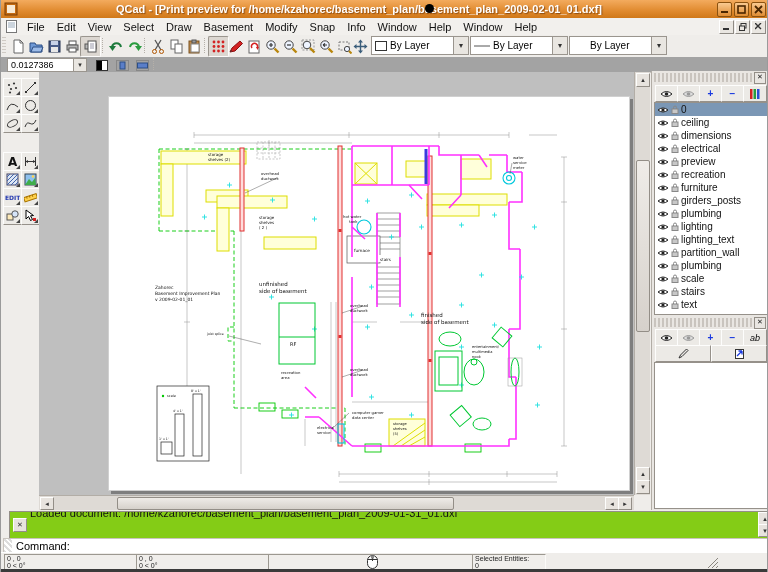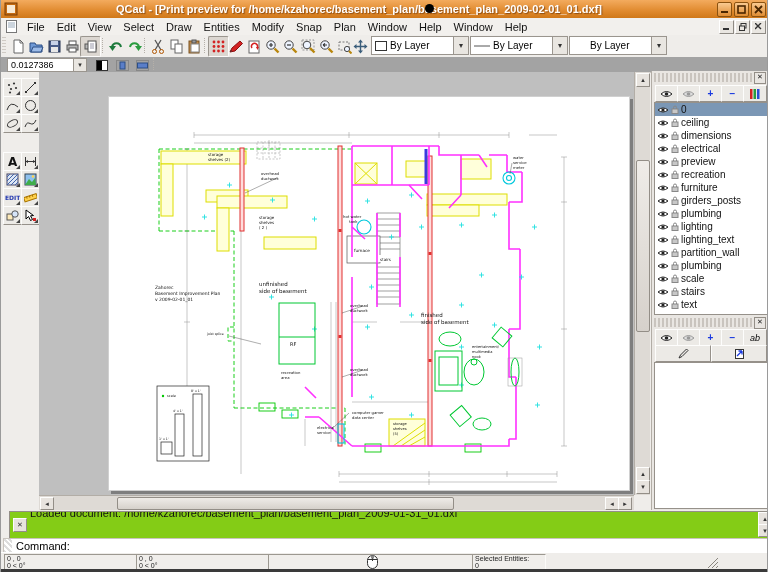--- a/index.html
+++ b/index.html
@@ -86,24 +86,24 @@
   <div id="menubar" class="abs">
     <svg style="margin:0 4px 0 5px" width="11" height="13">
         <rect x="0.5" y="0.5" width="10" height="12" fill="#fff" stroke="#777"></rect>
         <path d="M2,3 h7 M2,5 h7 M2,7 h7" stroke="#9ab"></path>
       </svg>
     <span class="menu-item">File</span>
     <span class="menu-item">Edit</span>
     <span class="menu-item">View</span>
     <span class="menu-item">Select</span>
     <span class="menu-item">Draw</span>
-    <span class="menu-item">Entities</span>
+    <span class="menu-item">Basement</span>
     <span class="menu-item">Modify</span>
     <span class="menu-item">Snap</span>
-    <span class="menu-item">Plan</span>
+    <span class="menu-item">Info</span>
     <span class="menu-item">Window</span>
     <span class="menu-item">Help</span>
     <span class="menu-item">Window</span>
     <span class="menu-item">Help</span>
     <span style="flex:1"></span>
     <span class="mdi-btn">
         <svg width="7" height="7">
           <rect x="0" y="5" width="6" height="2" fill="#333"></rect>
         </svg>
       </span>

